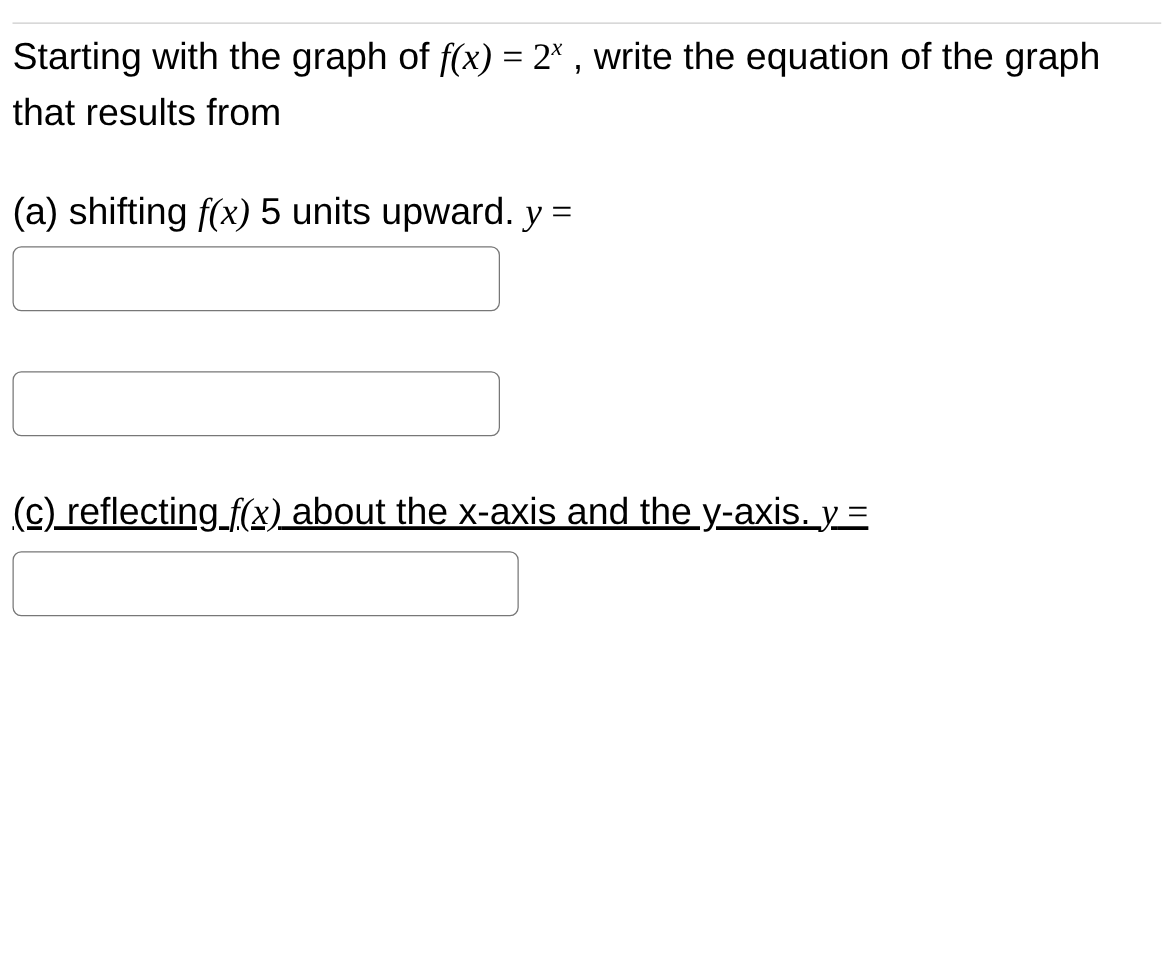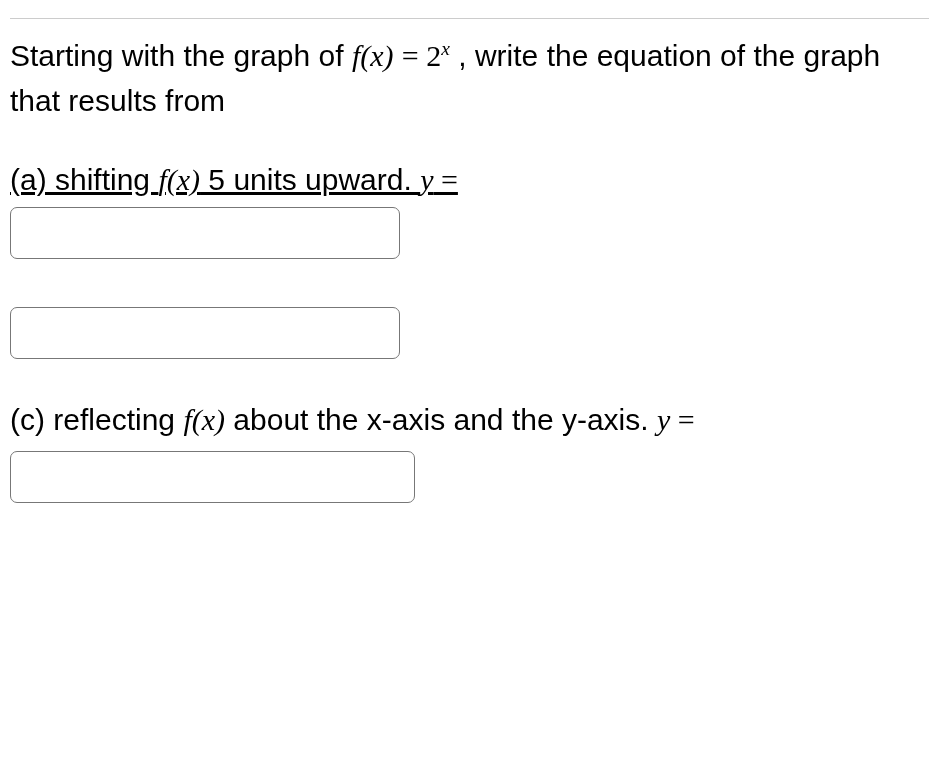--- a/index.html
+++ b/index.html
@@ -8,38 +8,38 @@
       font-size: 30px;
       color: #000;
       padding: 18px 10px;
       width: 939px;
     }
     .line { line-height: 1.5; }
     .math { font-family: 'Times New Roman', Times, serif; font-style: italic; }
     .math-up { font-style: normal; }
     sup { font-size: 0.65em; vertical-align: super; font-style: italic; }
     .eq { font-style: normal; }
-    .question-intro { margin-bottom: 40px; border-top: 1px solid #ccc; padding-top: 14px; }
+    .question-intro { margin-bottom: 40px; border-top: 1px solid #ccc; padding-top: 4px; }
     .part { margin-bottom: 44px; }
     .part:last-child { margin-bottom: 10px; }
-    .prompt { margin-bottom: 6px; text-decoration: underline; }
+    .prompt { margin-bottom: 6px; }
     .input-box {
       display: inline-block;
       width: 390px;
       height: 52px;
       border: 1.2px solid #777;
       border-radius: 7px;
       font-size: 24px;
       padding: 8px 10px;
       outline: none;
       vertical-align: middle;
       margin-top: 4px;
     }
     .part-c .input-box { width: 405px; }
-    .inline-row { display: flex; align-items: center; flex-wrap: wrap; gap: 10px 8px; }
+    .inline-row { display: flex; align-items: center; flex-wrap: wrap; gap: 10px 8px; text-decoration: underline; }
   </style>
 </head>
 <body>
 
 <div class="question-intro">
   <span class="line">Starting with the graph of </span>
   <span class="math">f(x)</span>
   <span class="math eq"> = </span>
   <span class="math math-up">2</span><sup class="math">x</sup>
   <span class="line">, write the equation of the graph that results from</span>

